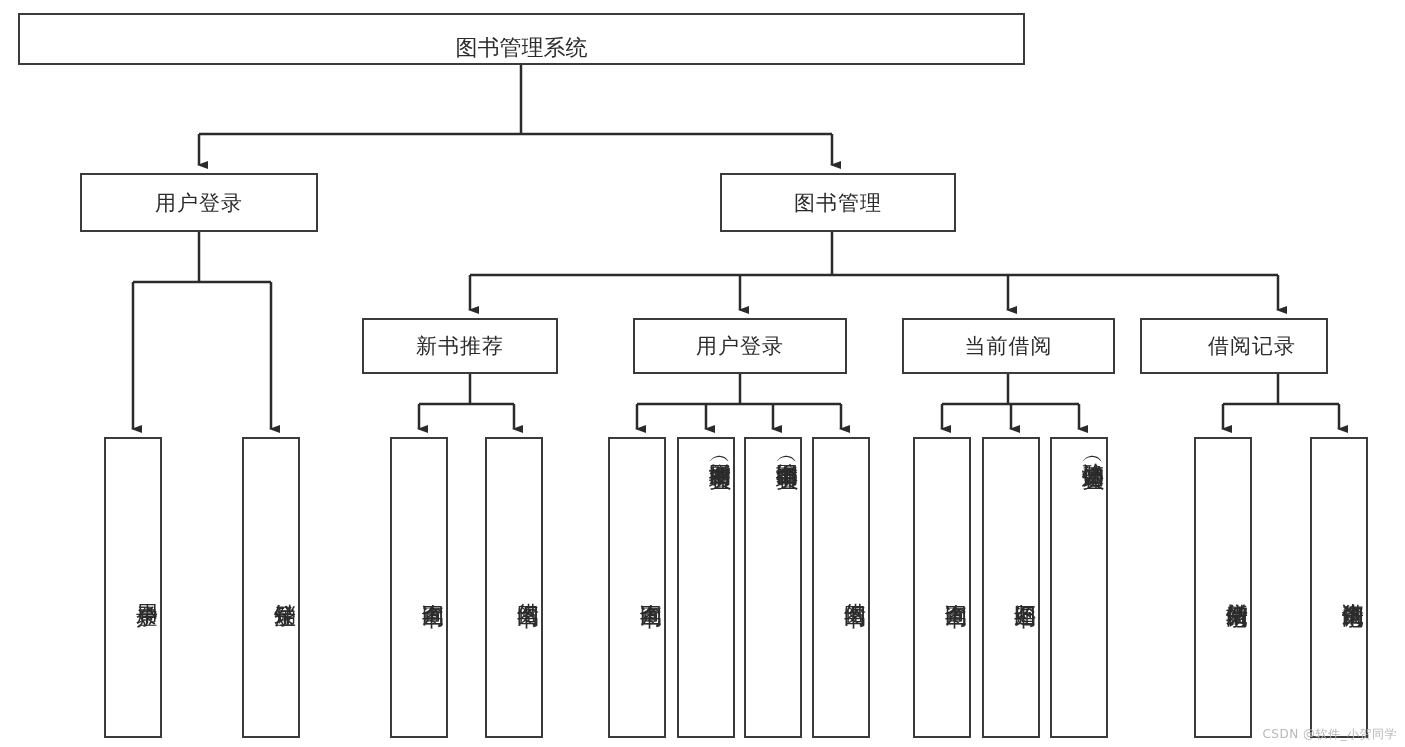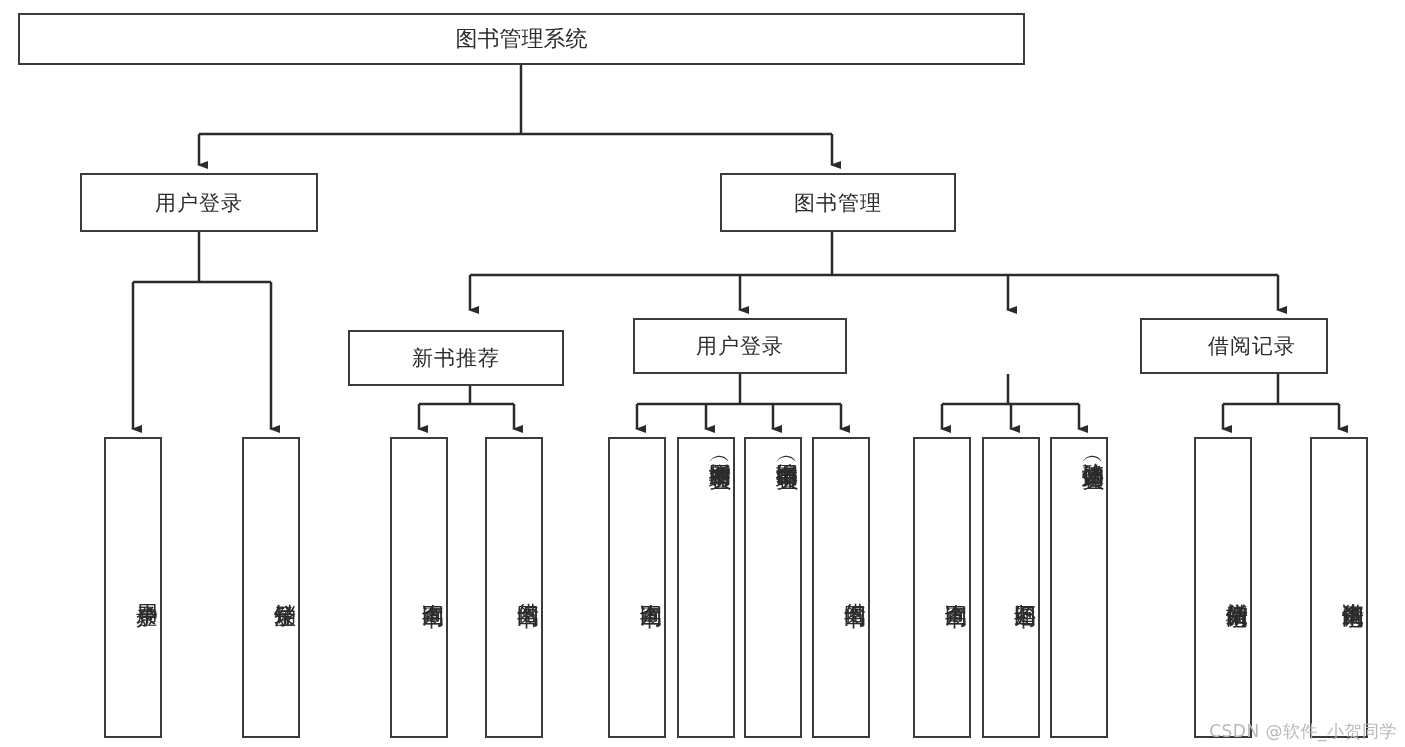--- a/index.html
+++ b/index.html
@@ -4,32 +4,32 @@
 <style>
   html,body{margin:0;padding:0;background:#ffffff;}
   body{width:1405px;height:747px;overflow:hidden;
        font-family:"DejaVu Sans","Liberation Sans",sans-serif;}
   #stage{position:relative;width:1405px;height:747px;background:#fff;}
   #wires{position:absolute;left:0;top:0;width:1405px;height:747px;}
   .node{position:absolute;box-sizing:border-box;background:#ffffff;
         border:2px solid #3b3b3b;display:flex;align-items:center;
         justify-content:center;color:#2b2b2b;}
   .node.h{font-size:21px;letter-spacing:1px;}
-  .node.root{font-size:22px;}
+  .node.root{font-size:22px;align-items:flex-end;}
   .leaf{position:absolute;box-sizing:border-box;background:#ffffff;
         border:2px solid #3b3b3b;overflow:hidden;}
   .leaf .vtxt{position:absolute;left:0;right:0;
         writing-mode:vertical-rl;text-orientation:upright;
         font-size:22px;line-height:1.18;letter-spacing:1px;color:#2b2b2b;
         white-space:nowrap;}
   .leaf.mid .vtxt{top:50%;transform:translateY(-50%);
         margin-left:auto;margin-right:auto;width:100%;
         display:flex;justify-content:center;}
   .leaf.top .vtxt{top:6px;display:flex;justify-content:center;width:100%;}
-  .wm{position:absolute;right:8px;bottom:4px;font-size:17px;
+  .wm{position:absolute;right:8px;bottom:4px;font-size:12px;
       color:#b9b9b9;letter-spacing:.5px;white-space:nowrap;}
 </style>
 </head>
 <body>
 
 <div id="stage">
 
   <svg id="wires" viewBox="0 0 1405 747" xmlns="http://www.w3.org/2000/svg">
     <defs>
       <marker id="ah" markerWidth="12" markerHeight="12" refX="5" refY="9" orient="auto" markerUnits="userSpaceOnUse">
@@ -84,25 +84,28 @@
     <span>图书管理系统</span>
   </div>
 
   <div class="node h" style="left:80px;top:173px;width:238px;height:59px;">
     <span>用户登录</span>
   </div>
   <div class="node h" style="left:720px;top:173px;width:236px;height:59px;">
     <span>图书管理</span>
   </div>
 
-  <div class="node h" style="left:348px;top:318px;width:216px;height:56px;margin-top:12px;">
+  <div class="node h" style="left:362px;top:318px;width:196px;height:56px;">
     <span>新书推荐</span>
   </div>
   <div class="node h" style="left:633px;top:318px;width:214px;height:56px;">
     <span>用户登录</span>
+  </div>
+  <div class="node h" style="left:902px;top:318px;width:213px;height:56px;">
+    <span>当前借阅</span>
   </div>
   <div class="node h" style="left:1140px;top:318px;width:188px;height:56px;padding-left:36px;">
     <span>借阅记录</span>
   </div>
 
   <div class="leaf mid" style="left:104px;top:437px;width:58px;height:301px;">
     <span class="vtxt">用户登录</span>
   </div>
   <div class="leaf mid" style="left:242px;top:437px;width:58px;height:301px;">
     <span class="vtxt">注销登录</span>

